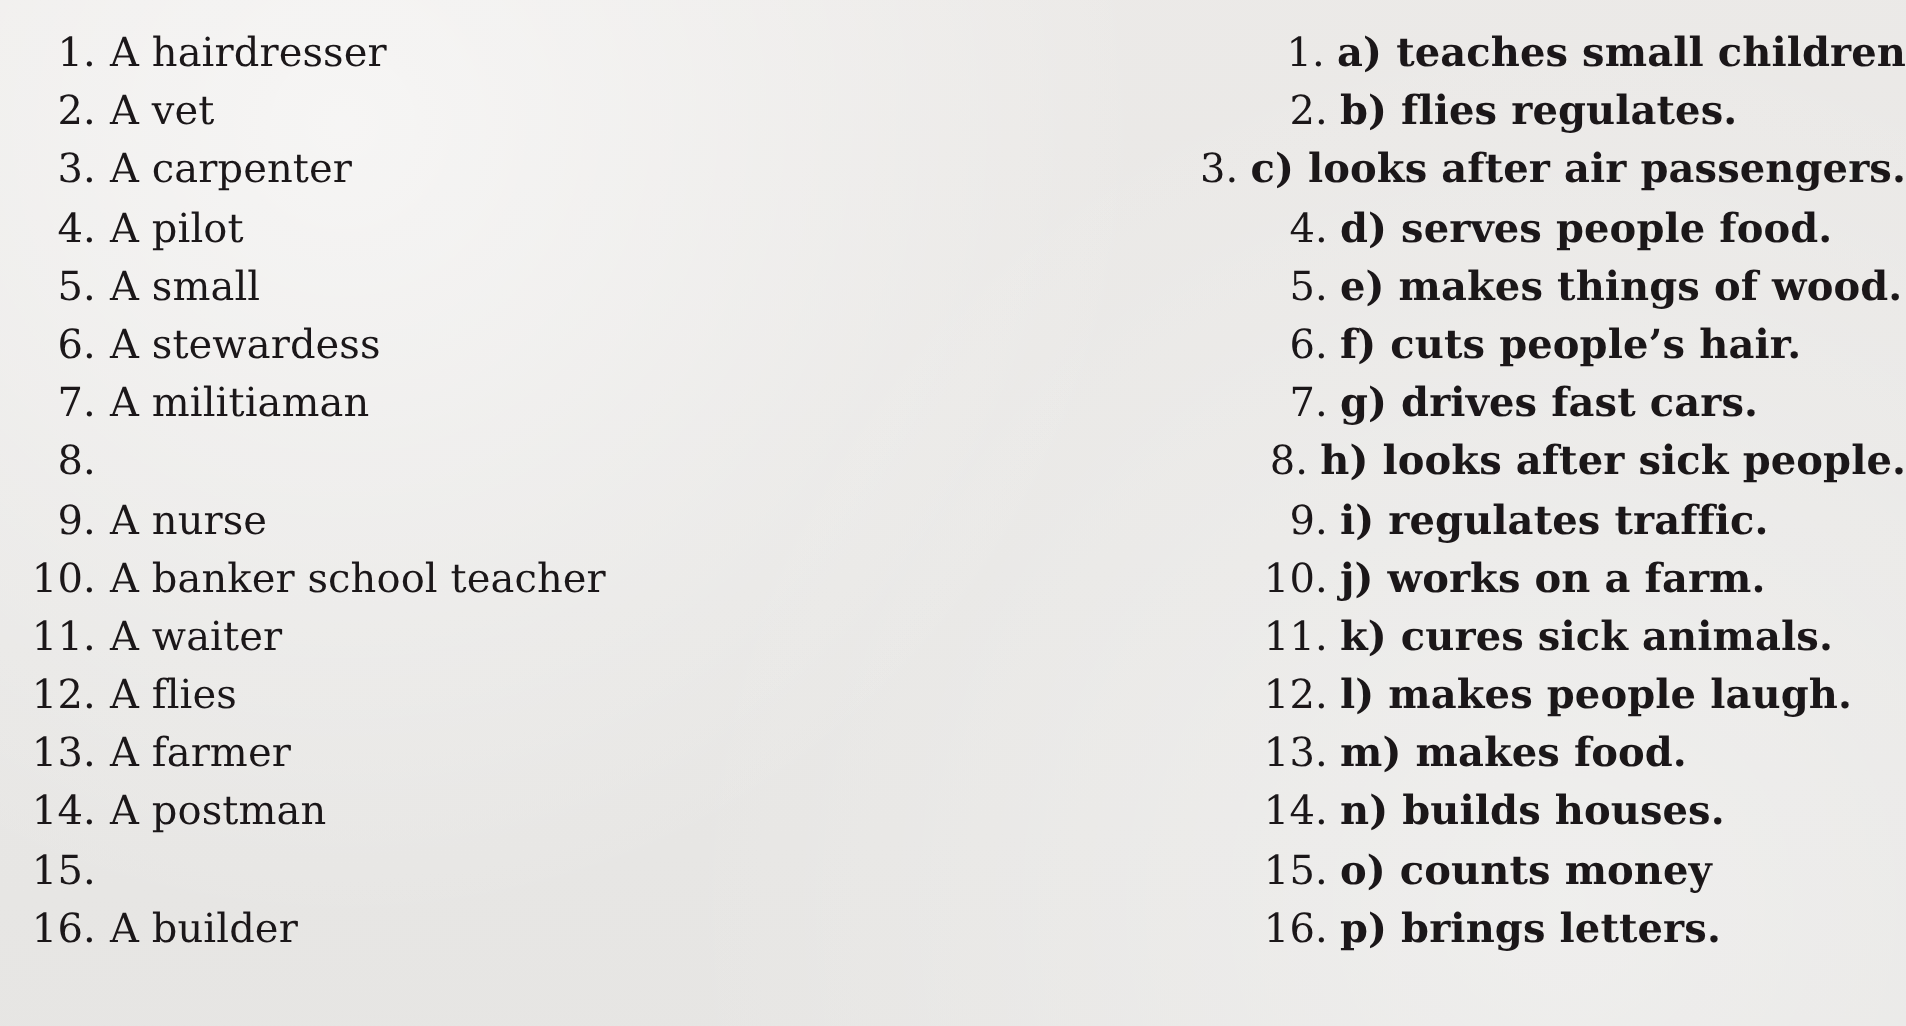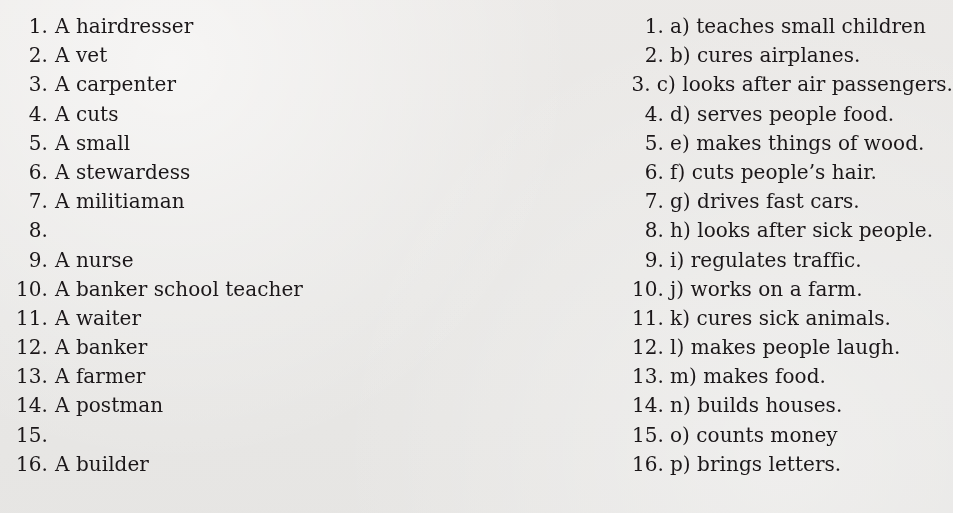--- a/index.html
+++ b/index.html
@@ -91,20 +91,21 @@
 
   .txt {
     display: inline-block;
     font-size: 20px;
     padding-left: 7px;
     letter-spacing: 0.05px;
   }
 
   .column.right .txt {
     padding-left: 6px;
+    font-weight: bold;
   }
 </style>
 </head>
 <body>
 
 <div id="page">
   <div id="columns">
 
     <div class="column left" id="left-col">
         <div class="row">
@@ -114,21 +115,21 @@
         <div class="row">
           <span class="num">2.</span>
           <span class="txt">A vet</span>
         </div>
         <div class="row">
           <span class="num">3.</span>
           <span class="txt">A carpenter</span>
         </div>
         <div class="row">
           <span class="num">4.</span>
-          <span class="txt">A cuts</span>
+          <span class="txt">A pilot</span>
         </div>
         <div class="row">
           <span class="num">5.</span>
           <span class="txt">A small</span>
         </div>
         <div class="row">
           <span class="num">6.</span>
           <span class="txt">A stewardess</span>
         </div>
         <div class="row">
@@ -145,21 +146,21 @@
         <div class="row">
           <span class="num">10.</span>
           <span class="txt">A banker school teacher</span>
         </div>
         <div class="row">
           <span class="num">11.</span>
           <span class="txt">A waiter</span>
         </div>
         <div class="row">
           <span class="num">12.</span>
-          <span class="txt">A banker</span>
+          <span class="txt">A flies</span>
         </div>
         <div class="row">
           <span class="num">13.</span>
           <span class="txt">A farmer</span>
         </div>
         <div class="row">
           <span class="num">14.</span>
           <span class="txt">A postman</span>
         </div>
         <div class="row">
@@ -171,21 +172,21 @@
         </div>
       </div>
 
     <div class="column right" id="right-col">
         <div class="row">
           <span class="num">1.</span>
           <span class="txt">a) teaches small children</span>
         </div>
         <div class="row">
           <span class="num">2.</span>
-          <span class="txt">b) cures airplanes.</span>
+          <span class="txt">b) flies regulates.</span>
         </div>
         <div class="row">
           <span class="num">3.</span>
           <span class="txt">c) looks after air passengers.</span>
         </div>
         <div class="row">
           <span class="num">4.</span>
           <span class="txt">d) serves people food.</span>
         </div>
         <div class="row">

